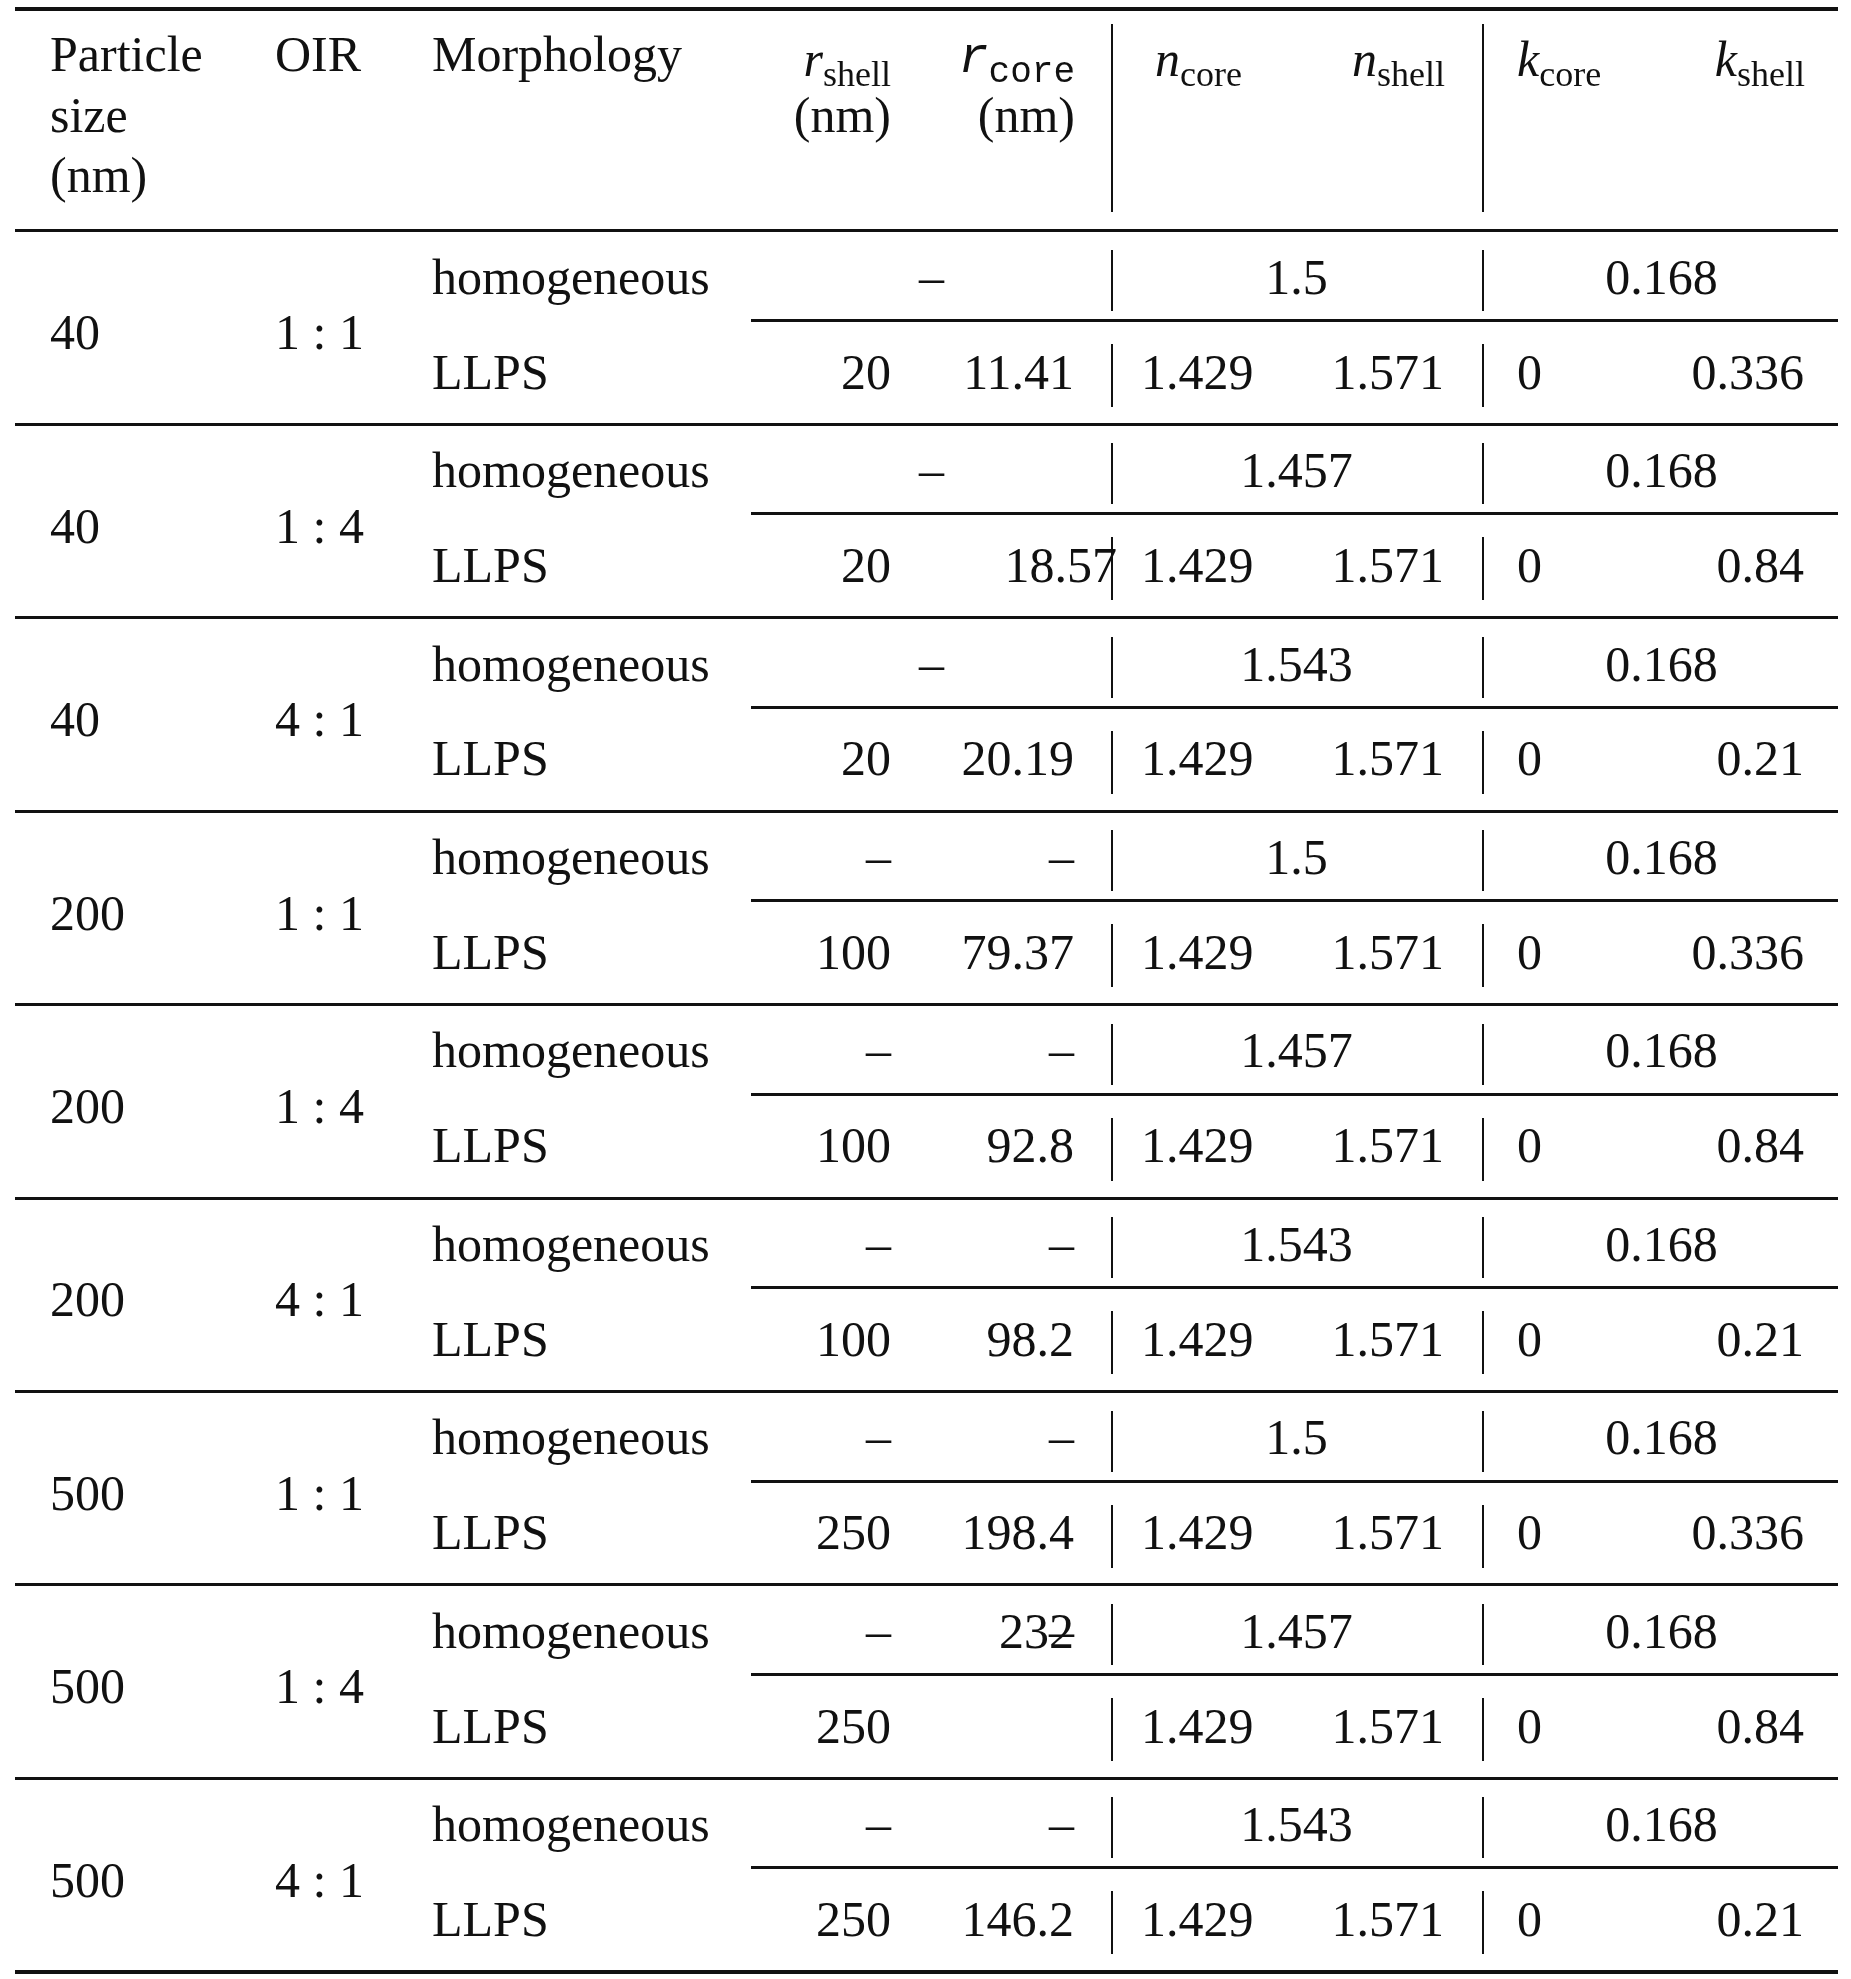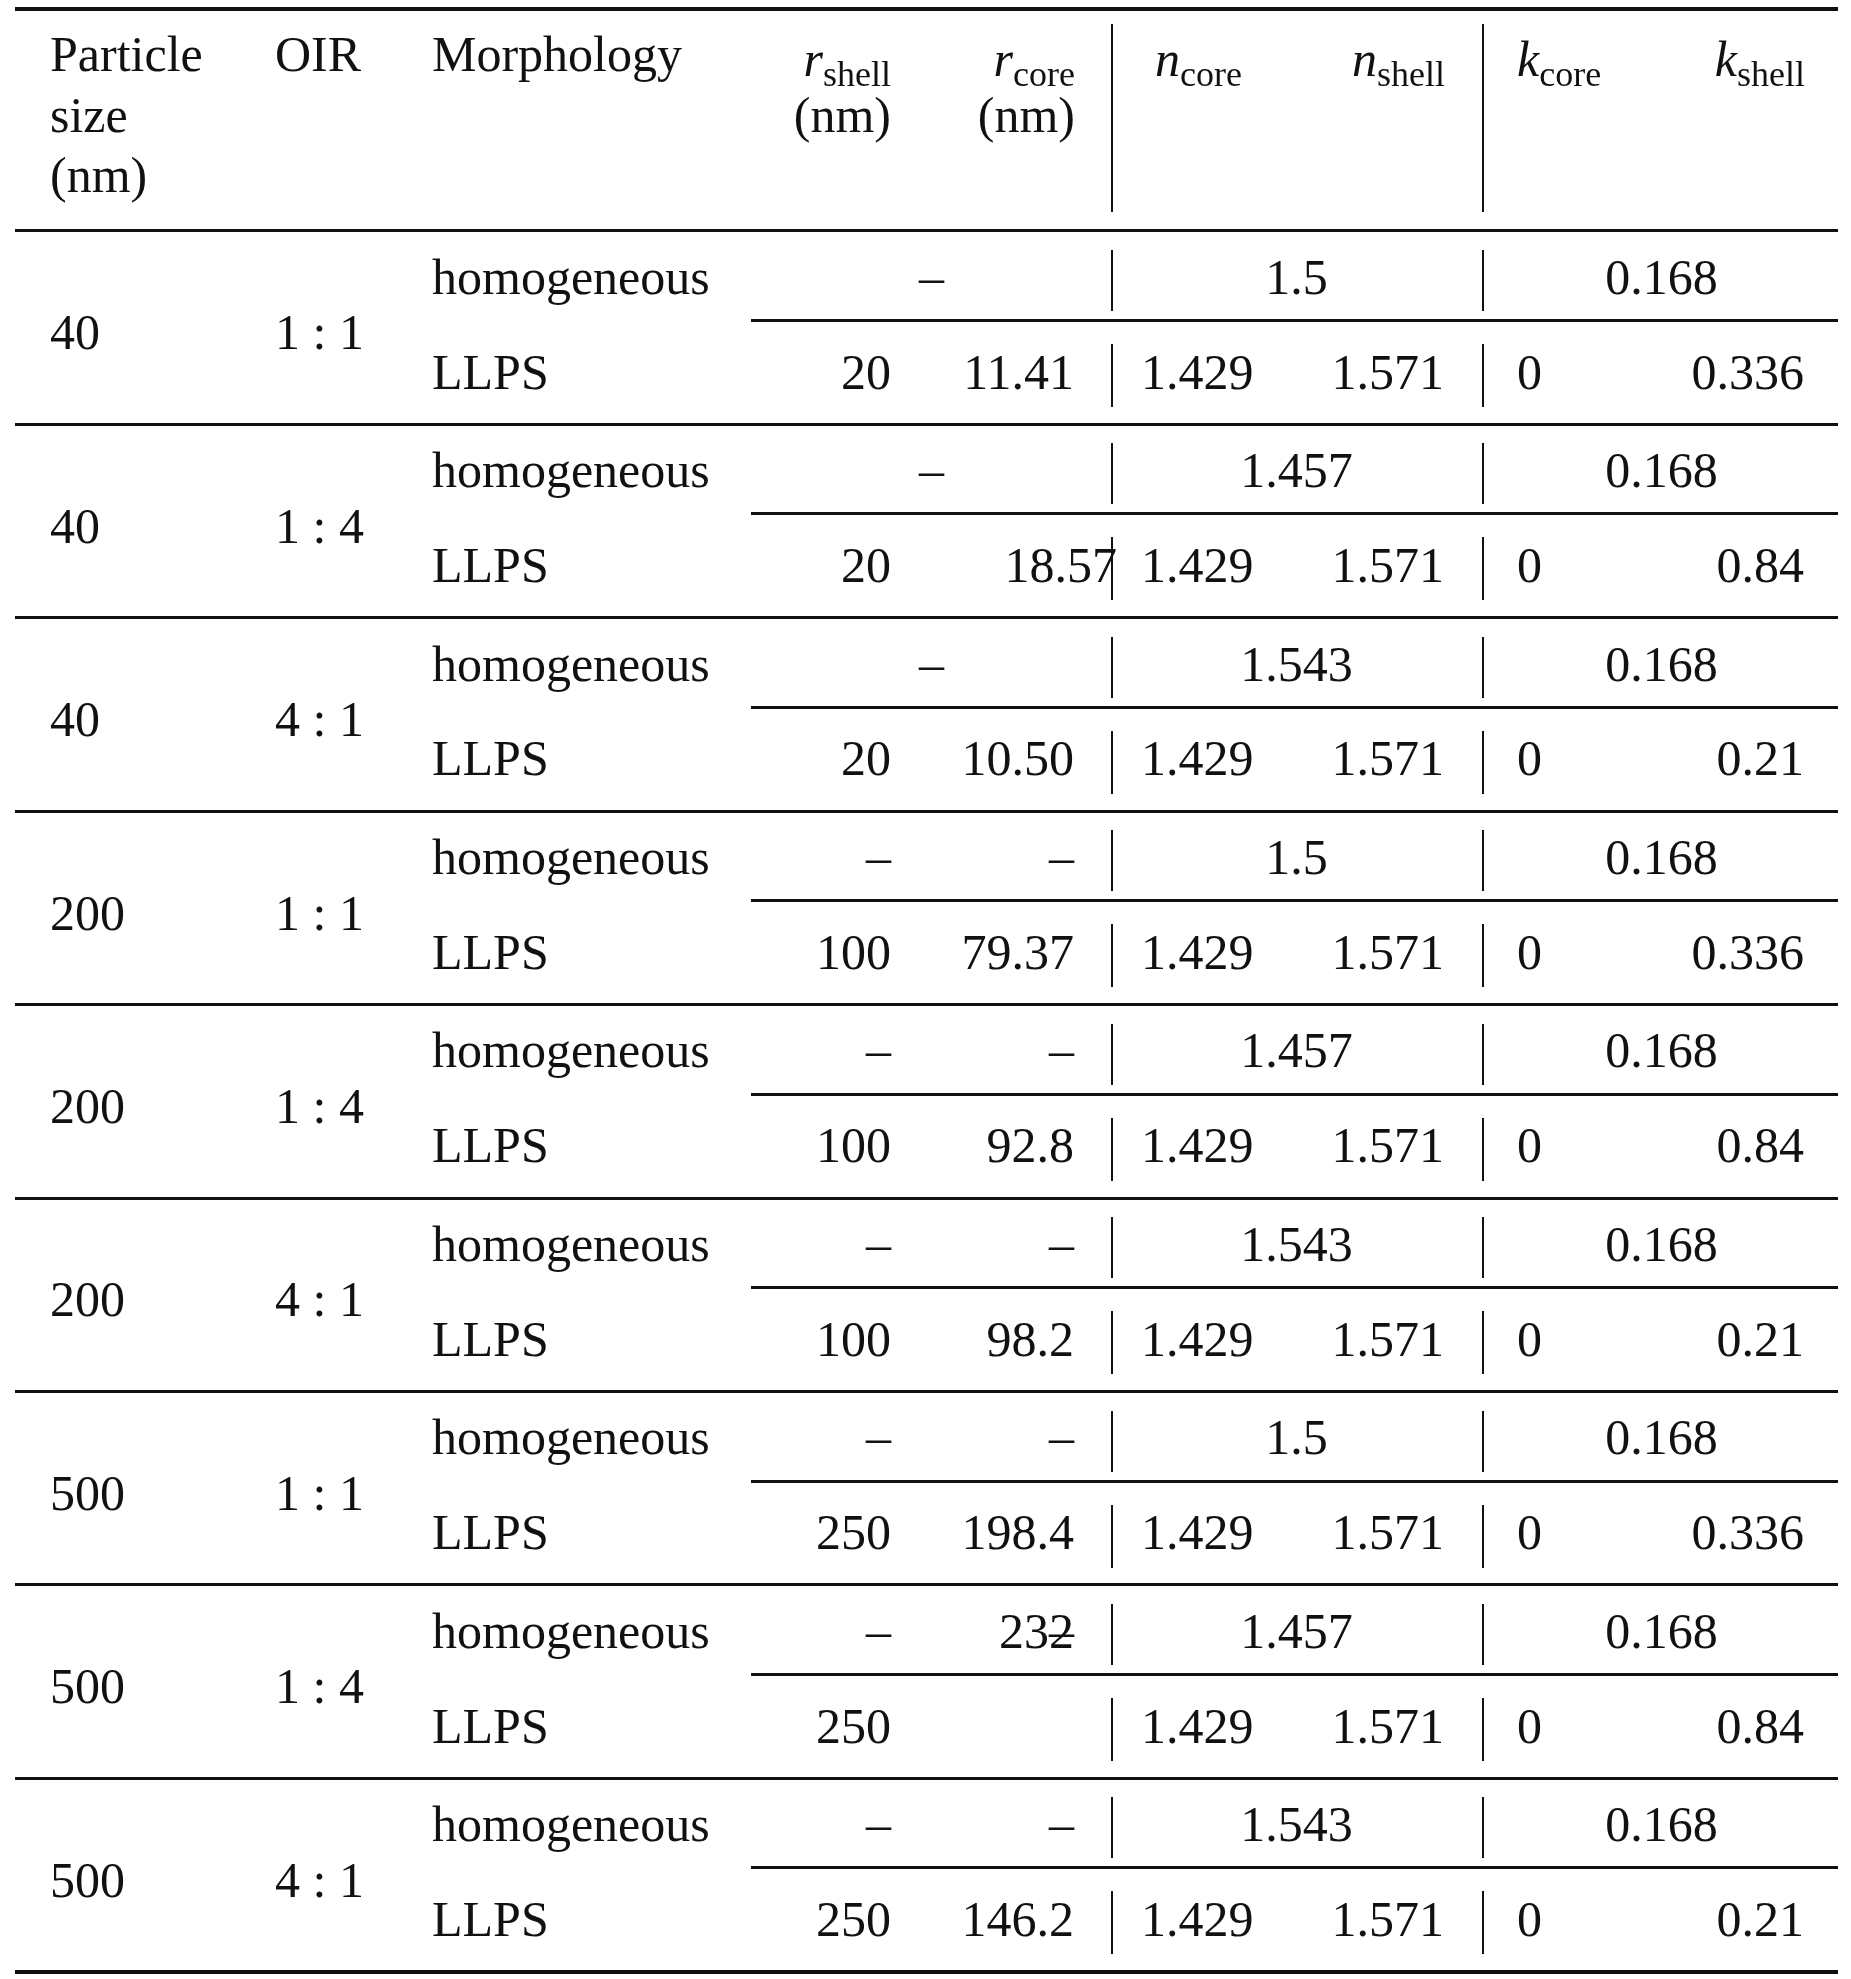--- a/index.html
+++ b/index.html
@@ -22,21 +22,21 @@
 
   <div>
     <div class="txt" style="left:50px; top:29px;">Particle</div>
     <div class="txt" style="left:50px; top:90px;">size</div>
     <div class="txt" style="left:50px; top:150px;">(nm)</div>
     <div class="txt" style="left:275px; top:29px;">OIR</div>
     <div class="txt" style="left:432px; top:29px;">Morphology</div>
 
     <div class="txt r" style="left:752px; width:139px; top:34px;"><span class="it">r</span><sub>shell</sub></div>
     <div class="txt r" style="left:752px; width:139px; top:90px;">(nm)</div>
-    <div class="txt r" style="left:936px; width:139px; top:34px;"><span class="it">r</span><sub>core</sub></div>
+    <div class="txt r" style="left:936px; width:139px; top:34px;font-family:Liberation Mono, monospace;"><span class="it">r</span><sub>core</sub></div>
     <div class="txt r" style="left:936px; width:139px; top:90px;">(nm)</div>
 
     <div class="txt" style="left:1155px; top:34px;"><span class="it">n</span><sub>core</sub></div>
     <div class="txt r" style="left:1308px; width:137px; top:34px;"><span class="it">n</span><sub>shell</sub></div>
 
     <div class="txt" style="left:1517px; top:34px;"><span class="it">k</span><sub>core</sub></div>
     <div class="txt r" style="left:1666px; width:139px; top:34px;"><span class="it">k</span><sub>shell</sub></div>
 
     <div class="vline" style="left:1111px; top:24px; height:188px;"></div>
     <div class="vline" style="left:1482px; top:24px; height:188px;"></div>
@@ -92,21 +92,21 @@
         <div class="txt" style="left:275px; top:694px;">4 : 1</div>
         <div class="txt" style="left:432px; top:639px;">homogeneous</div>
         <div class="txt c" style="left:878px; width:107px; top:639px;">–</div>
         <div class="txt c" style="left:1162px; width:269px; top:639px;">1.543</div>
         <div class="txt c" style="left:1527px; width:269px; top:639px;">0.168</div>
         <div class="vline" style="left:1111px; top:637px; height:61px;"></div>
         <div class="vline" style="left:1482px; top:637px; height:61px;"></div>
         <div class="rule" style="left:751px; top:706px; width:1087px; height:2.7px;"></div>
         <div class="txt" style="left:432px; top:733px;">LLPS</div>
         <div class="txt r" style="left:757px; width:134px; top:733px;">20</div>
-        <div class="txt r" style="left:913px; width:161px; top:733px;">10.50</div>
+        <div class="txt r" style="left:913px; width:161px; top:733px;">20.19</div>
         <div class="txt" style="left:1141px; top:733px;">1.429</div>
         <div class="txt r" style="left:1310px; width:134px; top:733px;">1.571</div>
         <div class="txt" style="left:1517px; top:733px;">0</div>
         <div class="txt r" style="left:1670px; width:134px; top:733px;">0.21</div>
         <div class="vline" style="left:1111px; top:731px; height:63px;"></div>
         <div class="vline" style="left:1482px; top:731px; height:63px;"></div>
         <div class="rule" style="left:15px; top:810px; width:1823px; height:2.7px;"></div>
       </div>
       <div>
         <div class="txt" style="left:50px; top:888px;">200</div>

